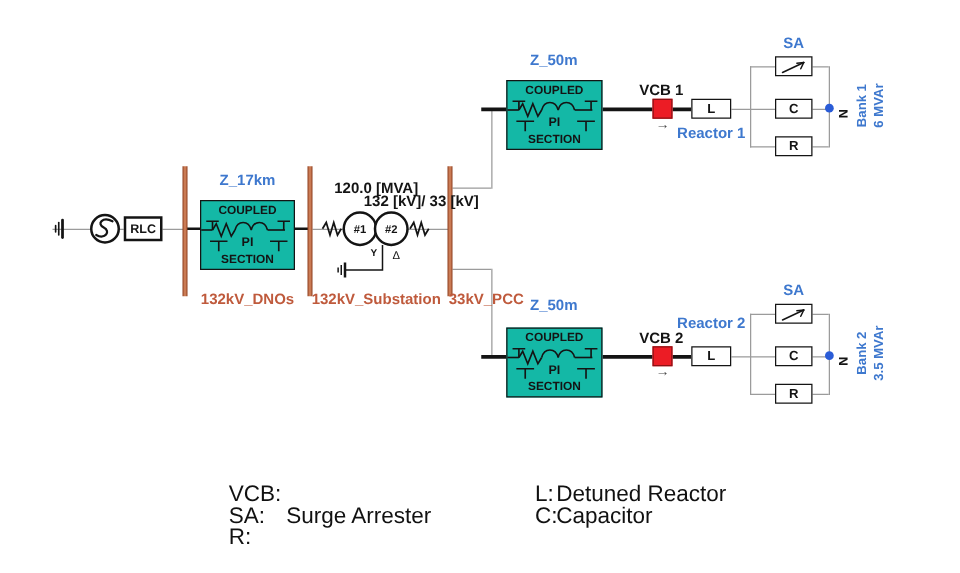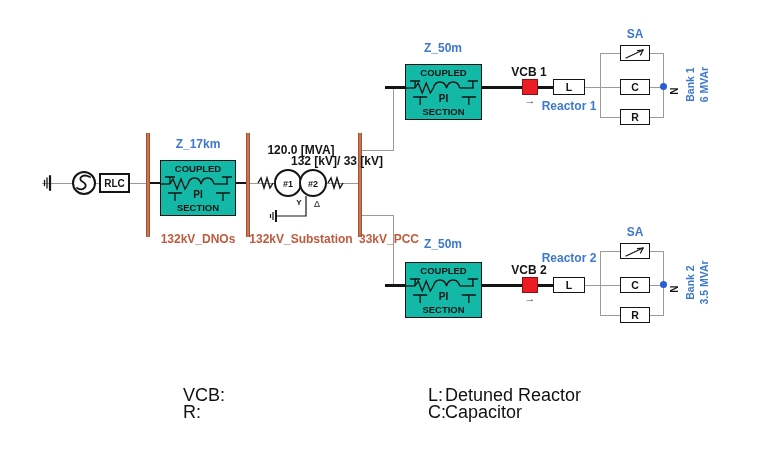--- a/index.html
+++ b/index.html
@@ -230,20 +230,24 @@
   <div class="dot" style="left:660px;top:281px;"></div>
   <div class="nlab" style="left:667px;top:283px;">N</div>
   <div class="vlab" style="left:655px;top:276px;">Bank 2</div>
   <div class="vlab" style="left:669px;top:276px;">3.5 MVAr</div>
 
   <div class="legend-col" style="left:183px;top:387px;">
     <div class="legend-row">
       <span class="lt1">VCB:</span>
     </div>
     <div class="legend-row">
+      <span class="lt1">SA:</span>
+      <span>Surge Arrester</span>
+    </div>
+    <div class="legend-row">
       <span class="lt1">R:</span>
     </div>
   </div>
   <div class="legend-col" style="left:428px;top:387px;">
     <div class="legend-row">
       <span class="lt2">L:</span>
       <span>Detuned Reactor</span>
     </div>
     <div class="legend-row">
       <span class="lt2">C:</span>

